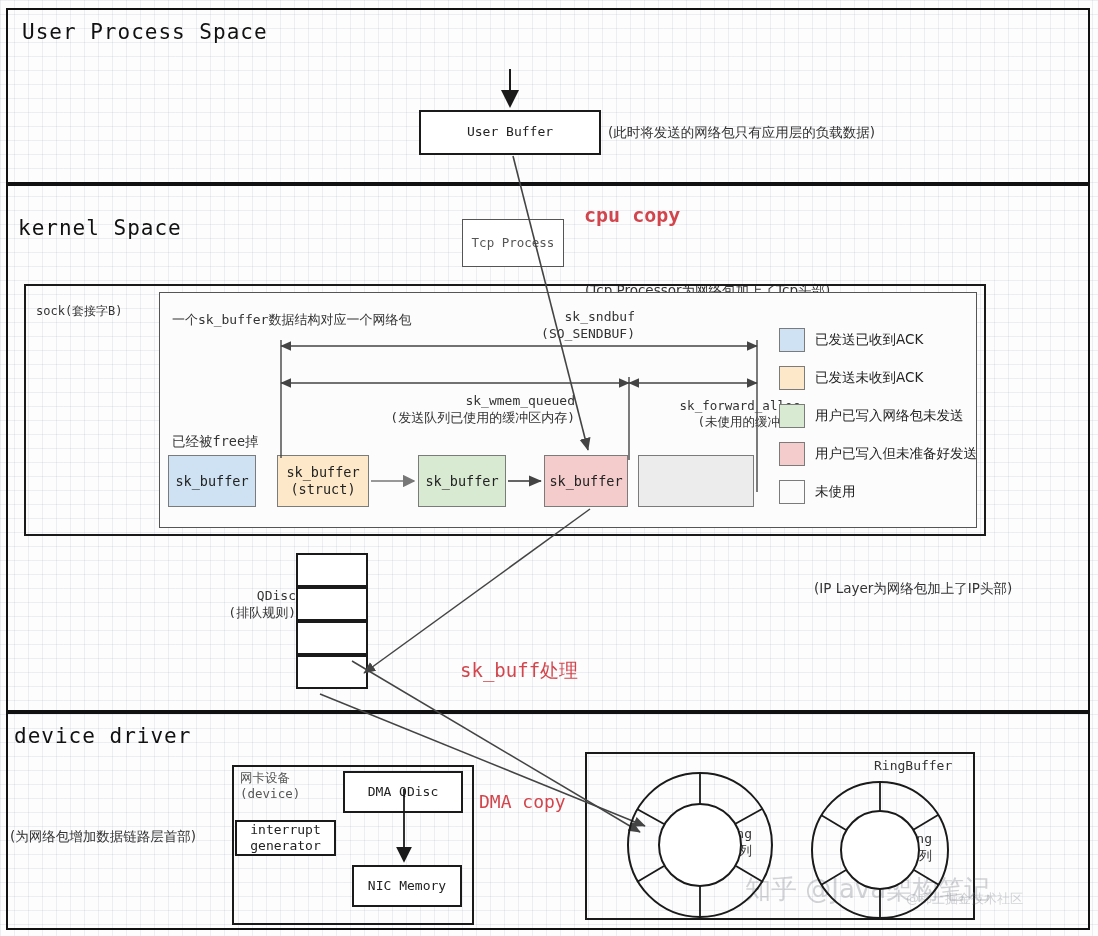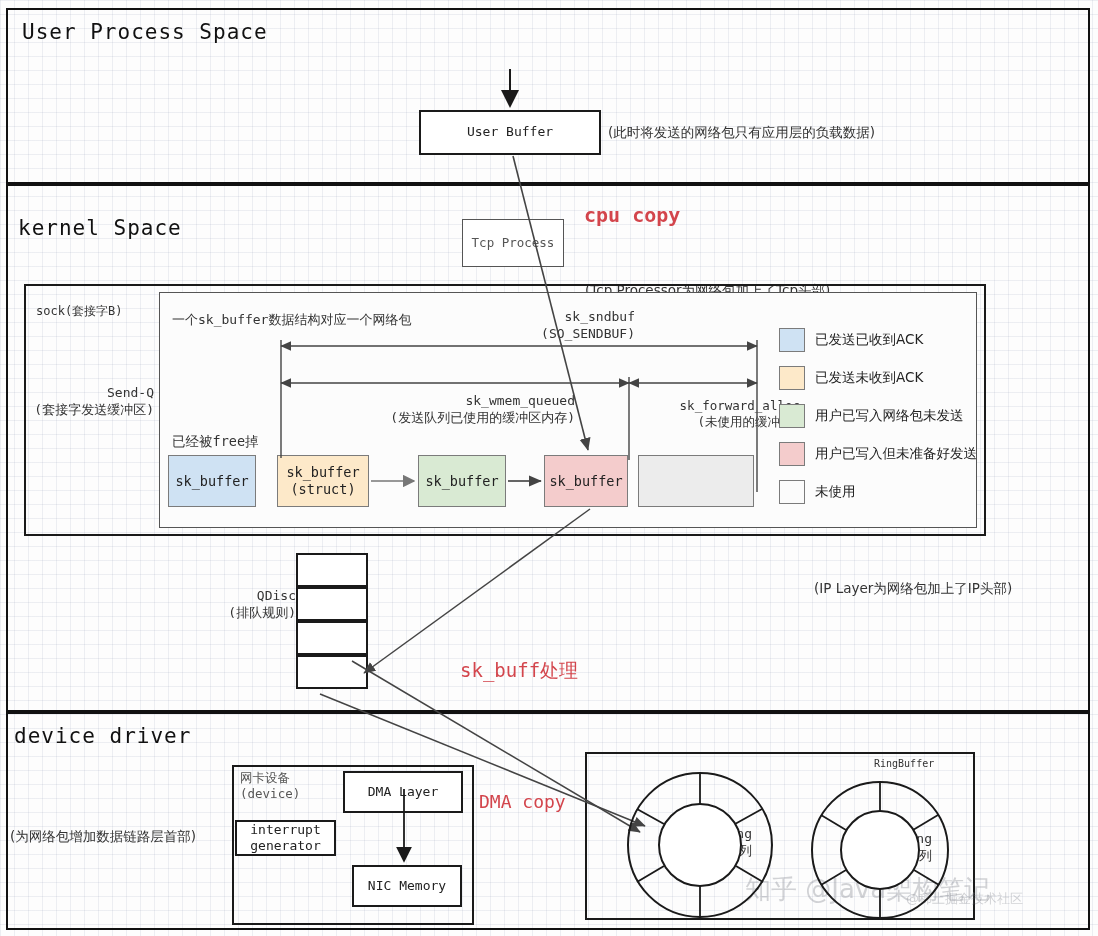--- a/index.html
+++ b/index.html
@@ -70,22 +70,20 @@
   <div class="note" style="left:608px;top:124px;">(此时将发送的网络包只有应用层的负载数据)</div>
 
   <div class="box thin" style="left:462px;top:219px;width:102px;height:48px;font-size:12.5px;color:#555;">Tcp Process</div>
   <div class="redlbl" style="left:584px;top:203px;font-size:20px;font-weight:bold;">cpu copy</div>
   <div class="note" style="left:585px;top:238px;margin-top:44px;">(Tcp Processor为网络包加上了Tcp头部)</div>
 
   <div class="box" style="left:24px;top:284px;width:962px;height:252px;background:transparent;"></div>
   <div class="box thin" style="left:159px;top:292px;width:818px;height:236px;background:#fcfcfc;"></div>
 
   <div class="notemono" style="left:36px;top:303px;font-size:12px;">sock(套接字B)</div>
-  <div class="ctr" style="left:24px;top:385px;width:130px;">Send-Q
-(套接字发送缓冲区)</div>
 
   <div class="notemono" style="left:172px;top:311px;font-size:13px;">一个sk_buffer数据结构对应一个网络包</div>
 
   <div class="ctr" style="left:405px;top:309px;width:230px;font-family:'DejaVu Sans Mono',monospace;">sk_sndbuf
 (SO_SENDBUF)</div>
   <div class="ctr" style="left:265px;top:393px;width:310px;font-family:'DejaVu Sans Mono',monospace;">sk_wmem_queued
 (发送队列已使用的缓冲区内存)</div>
   <div class="ctr" style="left:600px;top:398px;width:200px;font-size:12.5px;font-family:'DejaVu Sans Mono',monospace;">sk_forward_alloc
 (未使用的缓冲区)</div>
 
@@ -125,27 +123,27 @@
   <div class="redlbl" style="left:460px;top:658px;font-size:19px;">sk_buff处理</div>
 
   <div class="note" style="left:10px;top:828px;">(为网络包增加数据链路层首部)</div>
 
   <div class="box" style="left:232px;top:765px;width:242px;height:160px;background:transparent;"></div>
   <div class="ctr" style="left:240px;top:770px;width:110px;text-align:left;color:#555;font-size:12.5px;">网卡设备
 (device)</div>
 
   <div class="box" style="left:235px;top:820px;width:101px;height:36px;">interrupt
 generator</div>
-  <div class="box" style="left:343px;top:771px;width:120px;height:42px;">DMA Layer</div>
+  <div class="box" style="left:343px;top:771px;width:120px;height:42px;">DMA QDisc</div>
   <div class="box" style="left:352px;top:865px;width:110px;height:42px;">NIC Memory</div>
 
   <div class="redlbl" style="left:479px;top:791px;font-size:18px;">DMA copy</div>
 
   <div class="box" style="left:585px;top:752px;width:390px;height:168px;background:transparent;"></div>
-  <div class="notemono" style="left:874px;top:758px;font-size:10px;color:#333;">RingBuffer</div>
+  <div class="notemono" style="left:874px;top:758px;font-size:13px;color:#333;">RingBuffer</div>
 
   <div class="ctr" style="left:648px;top:826px;width:104px;font-family:'DejaVu Sans Mono',monospace;">Tx.ring
 出帧队列</div>
   <div class="ctr" style="left:828px;top:831px;width:104px;font-family:'DejaVu Sans Mono',monospace;">Rx.ring
 入帧队列</div>
 
   <div class="wm" style="left:745px;top:872px;font-size:26px;">知乎 @Java架构笔记</div>
   <div class="wm" style="left:906px;top:890px;font-size:13px;">@稀土掘金技术社区</div>
 
   <svg class="ov" viewBox="0 0 1098 936">

